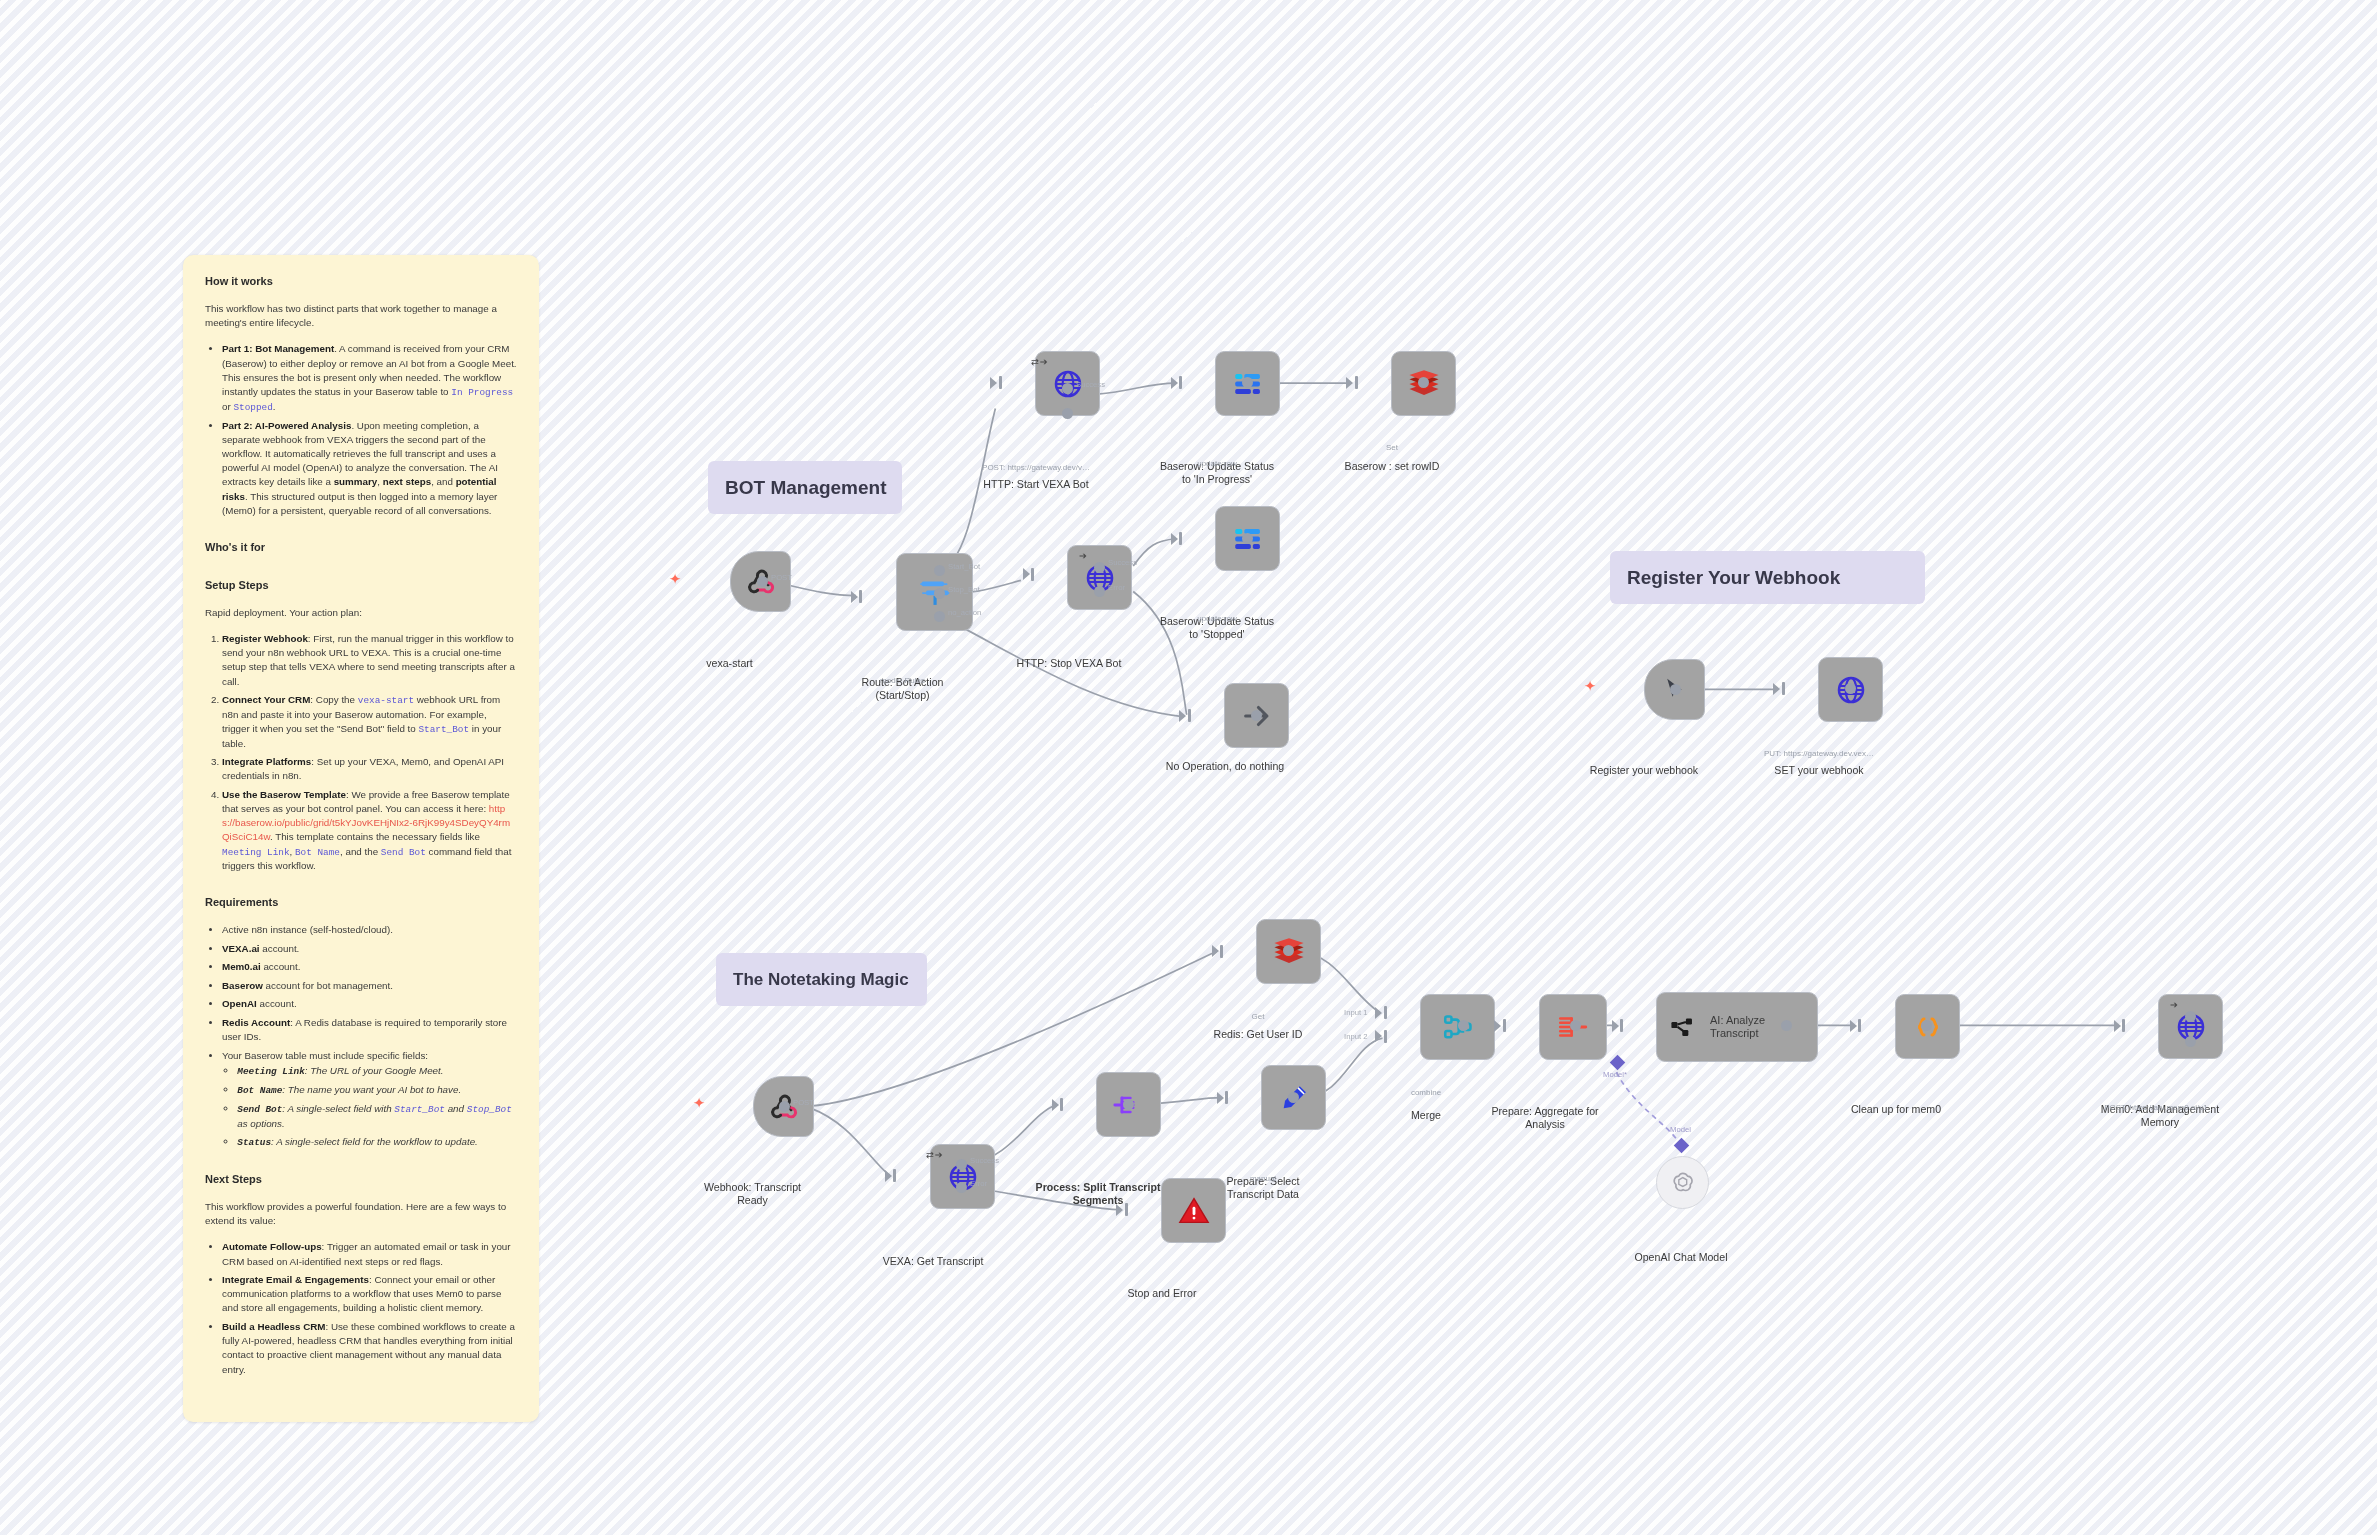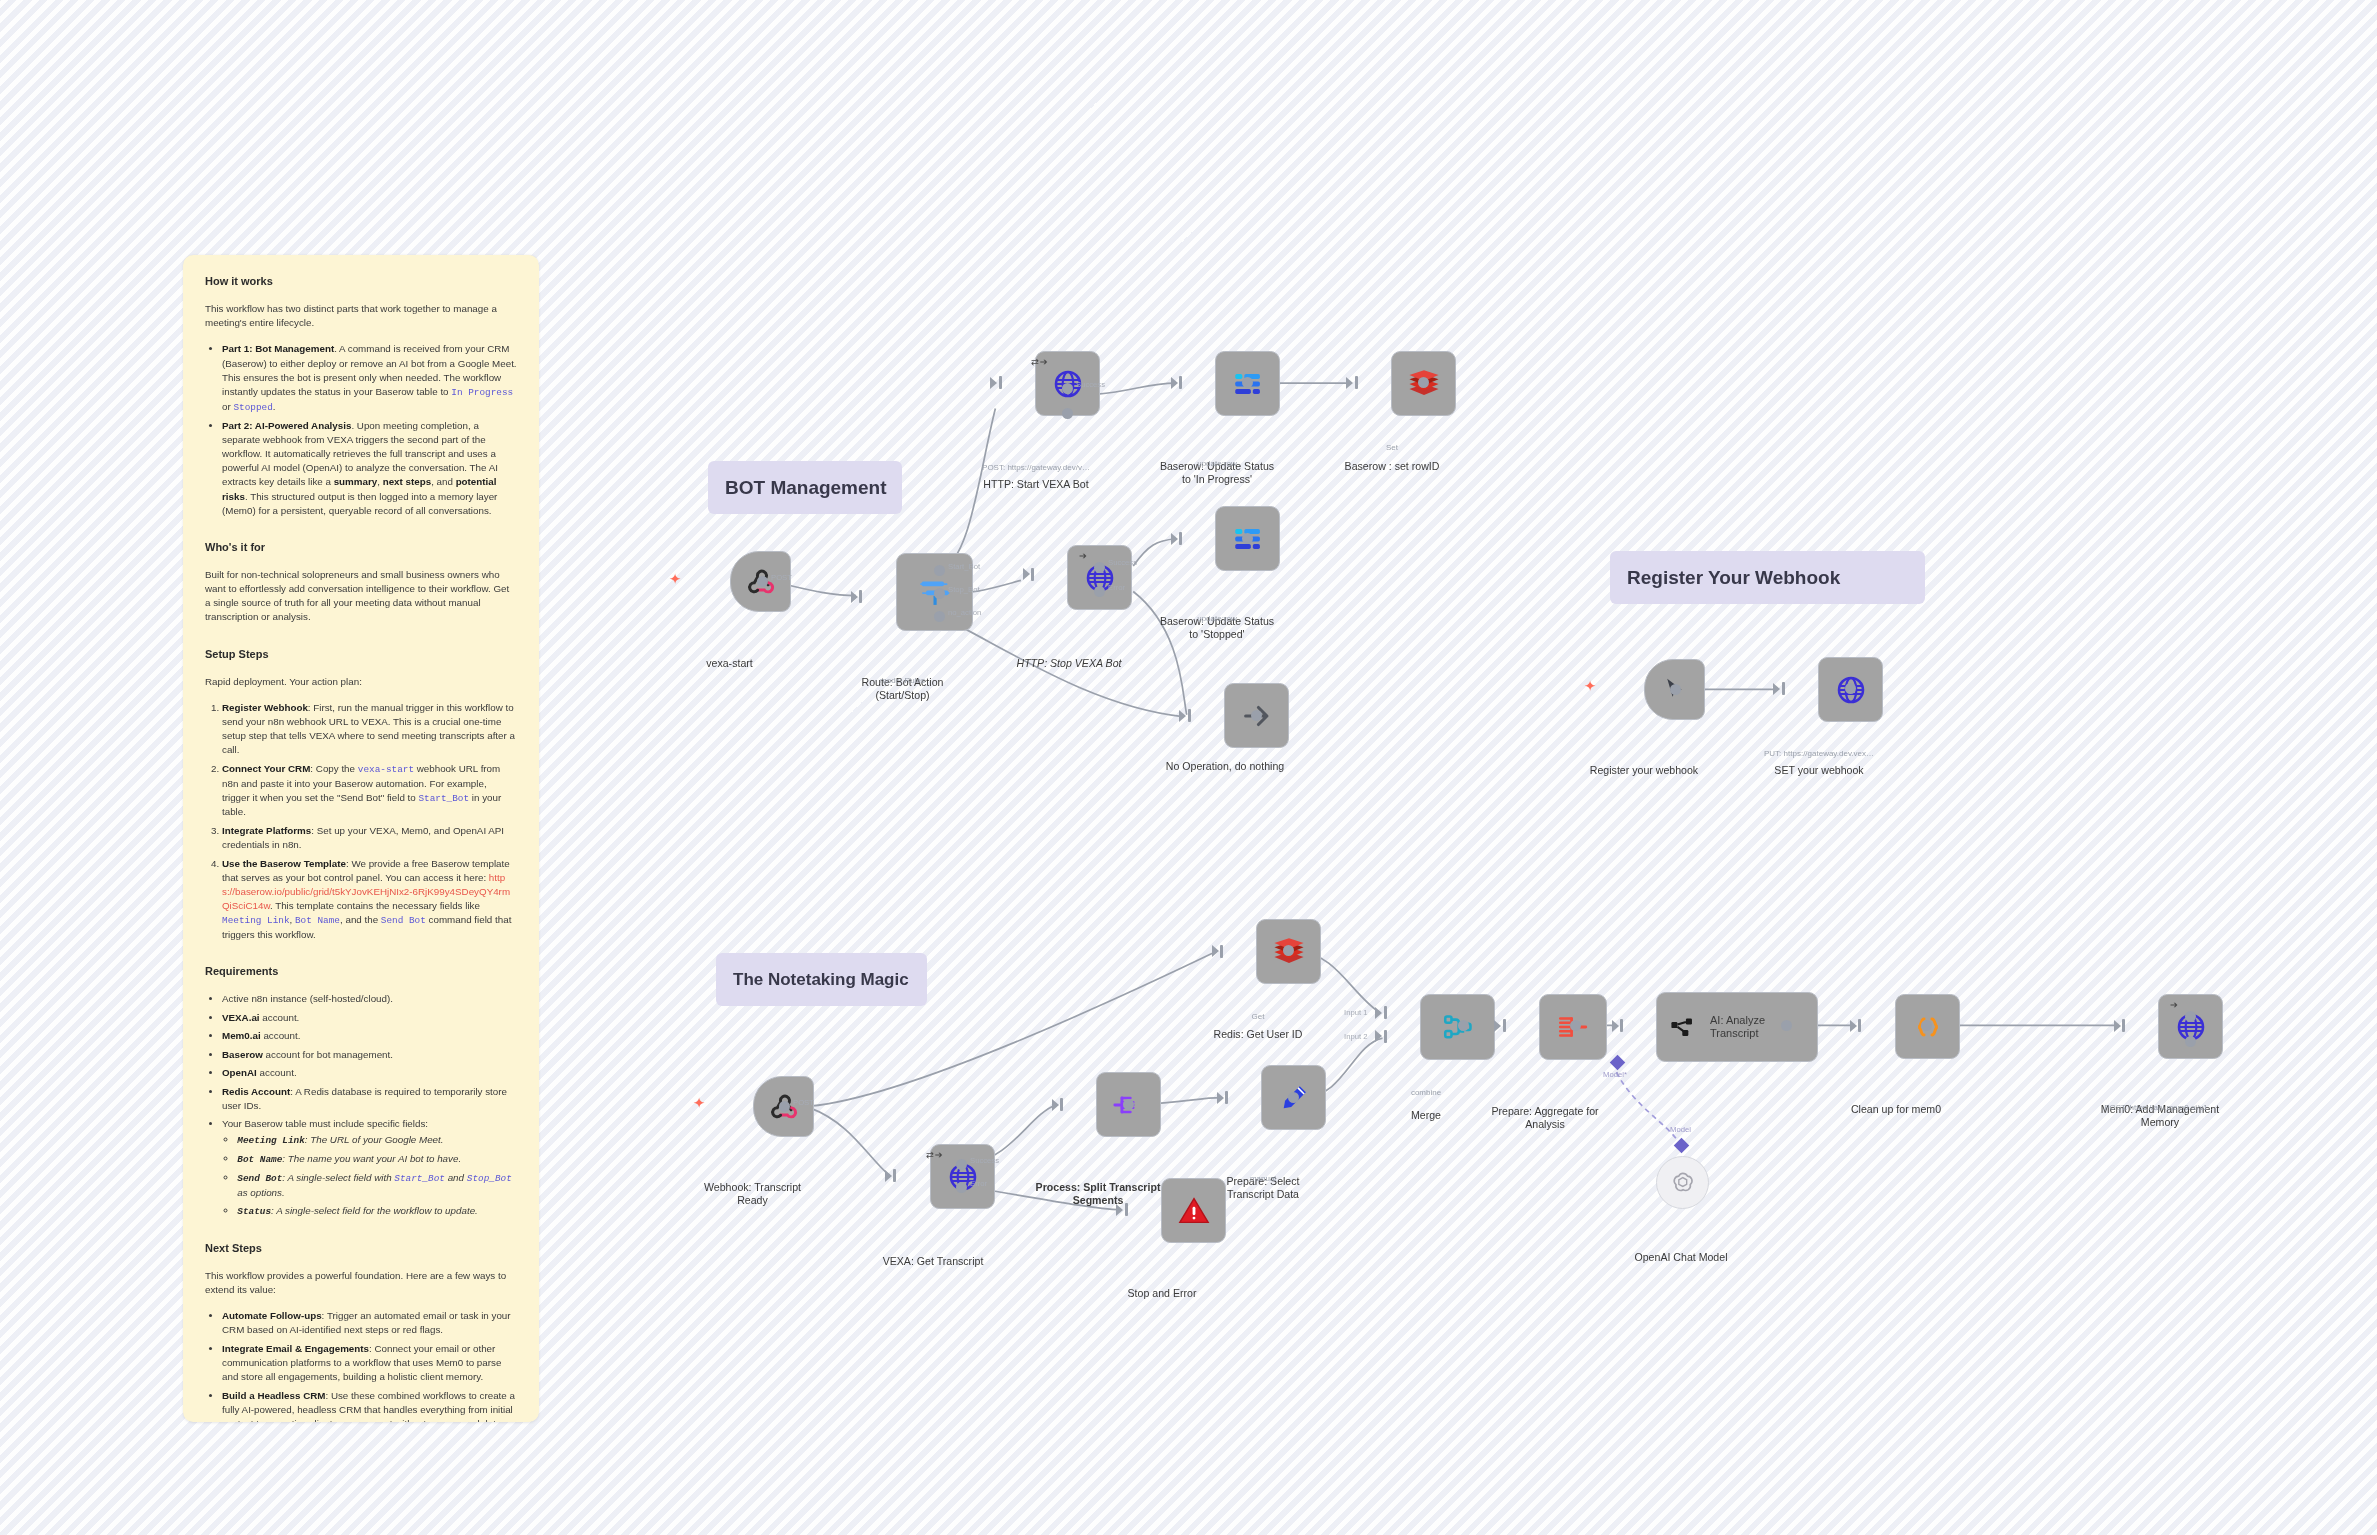--- a/index.html
+++ b/index.html
@@ -231,21 +231,20 @@
 
 <div class="sticky">
   <h3>How it works</h3>
   <p>This workflow has two distinct parts that work together to manage a meeting's entire lifecycle.</p>
   <ul>
     <li><b>Part 1: Bot Management</b><span>. A command is received from your CRM (Baserow) to either deploy or remove an AI bot from a Google Meet. This ensures the bot is present only when needed. The workflow instantly updates the status in your Baserow table to </span><span class="code">In Progress</span><span> or </span><span class="code">Stopped</span><span>.</span></li>
     <li><b>Part 2: AI-Powered Analysis</b><span>. Upon meeting completion, a separate webhook from VEXA triggers the second part of the workflow. It automatically retrieves the full transcript and uses a powerful AI model (OpenAI) to analyze the conversation. The AI extracts key details like a </span><b>summary</b><span>, </span><b>next steps</b><span>, and </span><b>potential risks</b><span>. This structured output is then logged into a memory layer (Mem0) for a persistent, queryable record of all conversations.</span></li>
   </ul>
 
   <h3 class="mt">Who's it for</h3>
-  <p>Built for non-technical solopreneurs and small business owners who want to effortlessly add conversation intelligence to their workflow. Get a single source of truth for all your meeting data without manual transcription or analysis.</p>
 
   <h3 class="mt">Setup Steps</h3>
   <p>Rapid deployment. Your action plan:</p>
   <ol>
     <li><b>Register Webhook</b><span>: First, run the manual trigger in this workflow to send your n8n webhook URL to VEXA. This is a crucial one-time setup step that tells VEXA where to send meeting transcripts after a call.</span></li>
     <li><b>Connect Your CRM</b><span>: Copy the </span><span class="code">vexa-start</span><span> webhook URL from n8n and paste it into your Baserow automation. For example, trigger it when you set the "Send Bot" field to </span><span class="code">Start_Bot</span><span> in your table.</span></li>
     <li><b>Integrate Platforms</b><span>: Set up your VEXA, Mem0, and OpenAI API credentials in n8n.</span></li>
     <li><b>Use the Baserow Template</b><span>: We provide a free Baserow template that serves as your bot control panel. You can access it here: </span><span class="lnk">https://baserow.io/public/grid/t5kYJovKEHjNIx2-6RjK99y4SDeyQY4rmQiSciC14w</span><span>. This template contains the necessary fields like </span><span class="code">Meeting Link</span><span>, </span><span class="code">Bot Name</span><span>, and the </span><span class="code">Send Bot</span><span> command field that triggers this workflow.</span></li>
   </ol>
 
@@ -342,21 +341,21 @@
     <circle cx="12" cy="12" r="9" stroke="#3b2fd6" stroke-width="1.9" fill="none"></circle>
     <ellipse cx="12" cy="12" rx="4" ry="9" stroke="#3b2fd6" stroke-width="1.6" fill="none"></ellipse>
     <path d="M3 9h18M3 15h18M3 12h18" stroke="#3b2fd6" stroke-width="1.6"></path>
   </svg>
 </div>
 <div class="badge-icons" style="left:1079px; top:550px;">➔</div>
 <div class="dot" style="left:1094px; top:562px;"></div>
 <div class="port-label" style="left:1108px; top:558px;">Success</div>
 <div class="dot" style="left:1094px; top:586px;"></div>
 <div class="port-label" style="left:1108px; top:583px;">Error</div>
-<div class="node-label" style="left:984px; top:621px; width:170px;font-style:italic;">HTTP: Stop VEXA Bot</div>
+<div class="node-label" style="left:984px; top:621px; width:170px;">HTTP: Stop VEXA Bot</div>
 
 <div class="arrow-in" style="left:1171px; top:377px;"></div>
 <div class="arrow-bar" style="left:1179px; top:376px;"></div>
 <div class="node" style="left:1184px; top:351px; width:65px; height:65px;">
   <svg width="34" height="34" viewBox="0 0 24 24">
     <rect x="3" y="5" width="5" height="3.4" rx="1.2" fill="#19c3f0"></rect>
     <rect x="9.4" y="5" width="11" height="3.4" rx="1.2" fill="#2e9bf5"></rect>
     <rect x="3" y="10.3" width="17.4" height="3.4" rx="1.2" fill="#2a73f0"></rect>
     <rect x="3" y="15.6" width="11" height="3.4" rx="1.2" fill="#2f3fd8"></rect>
     <rect x="15.4" y="15.6" width="5" height="3.4" rx="1.2" fill="#2f3fd8"></rect>

